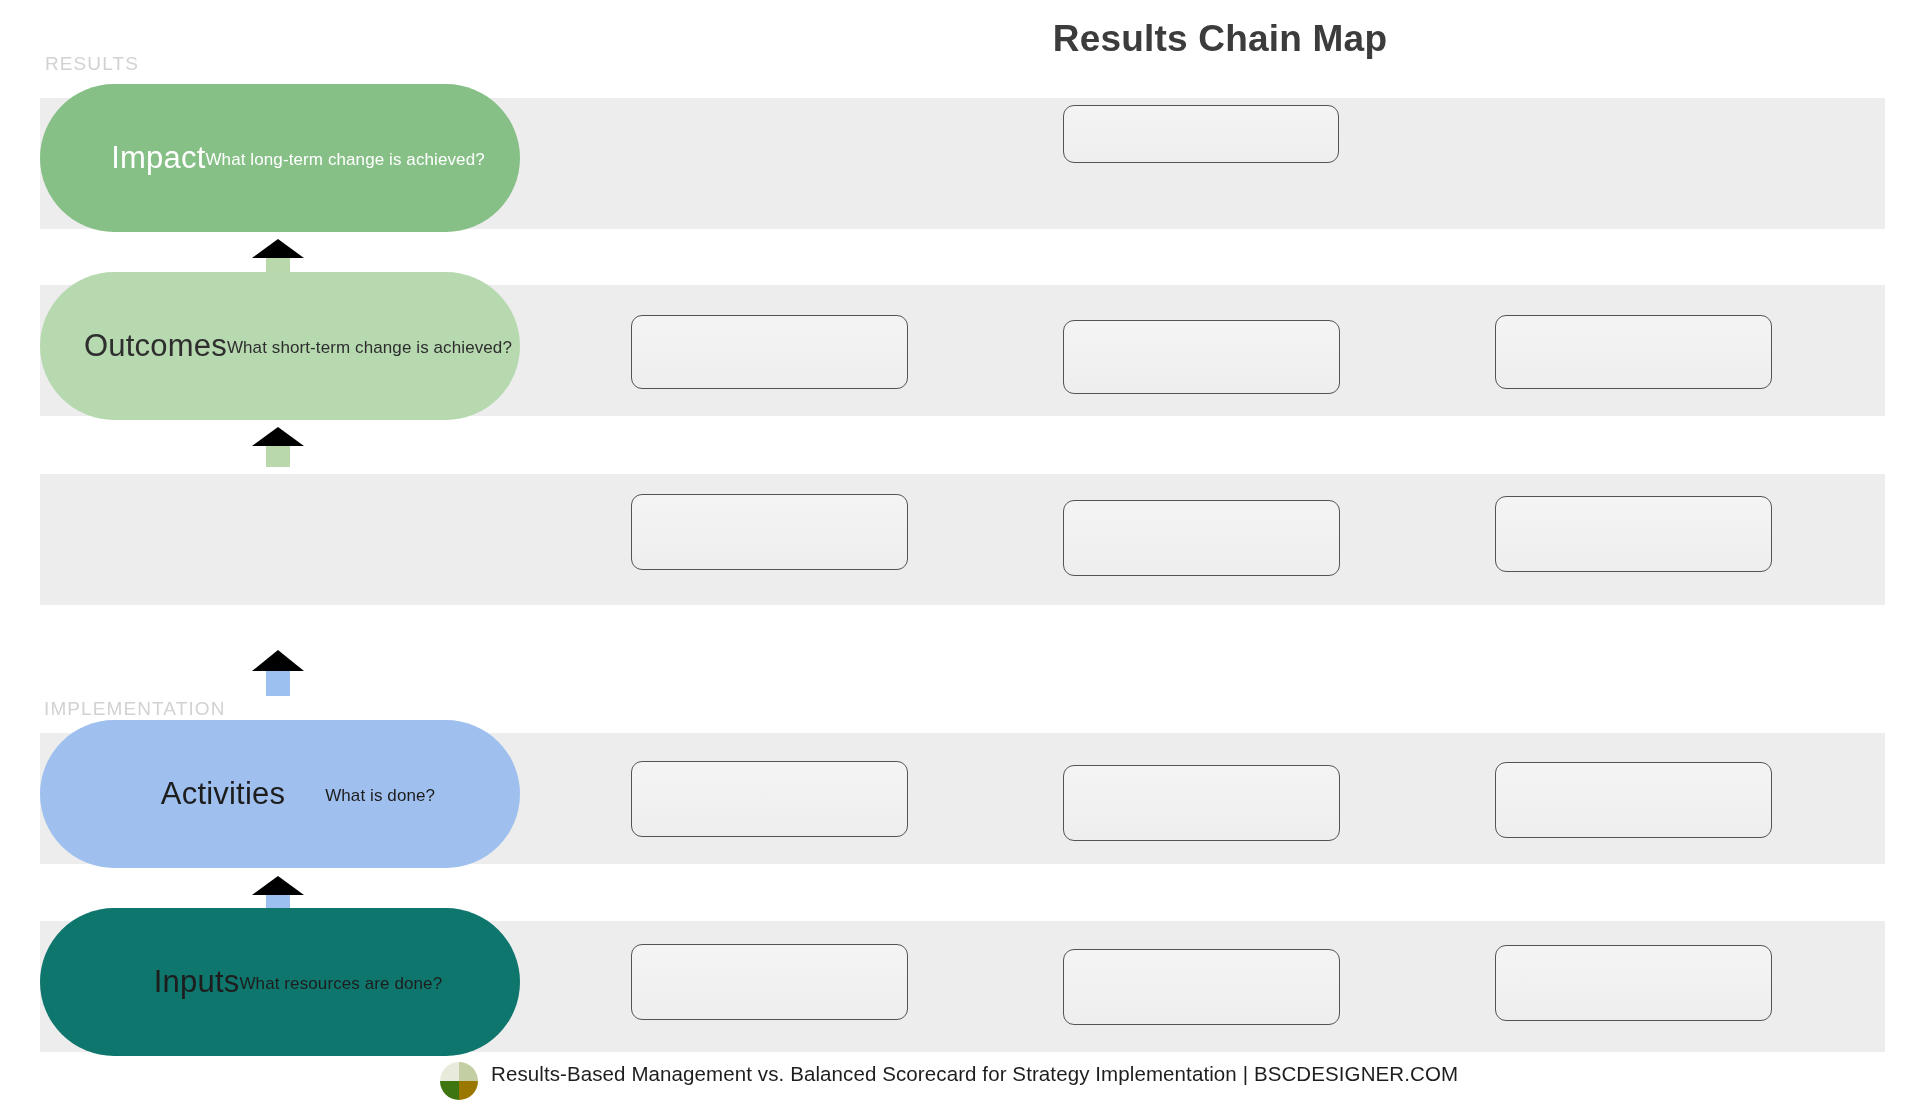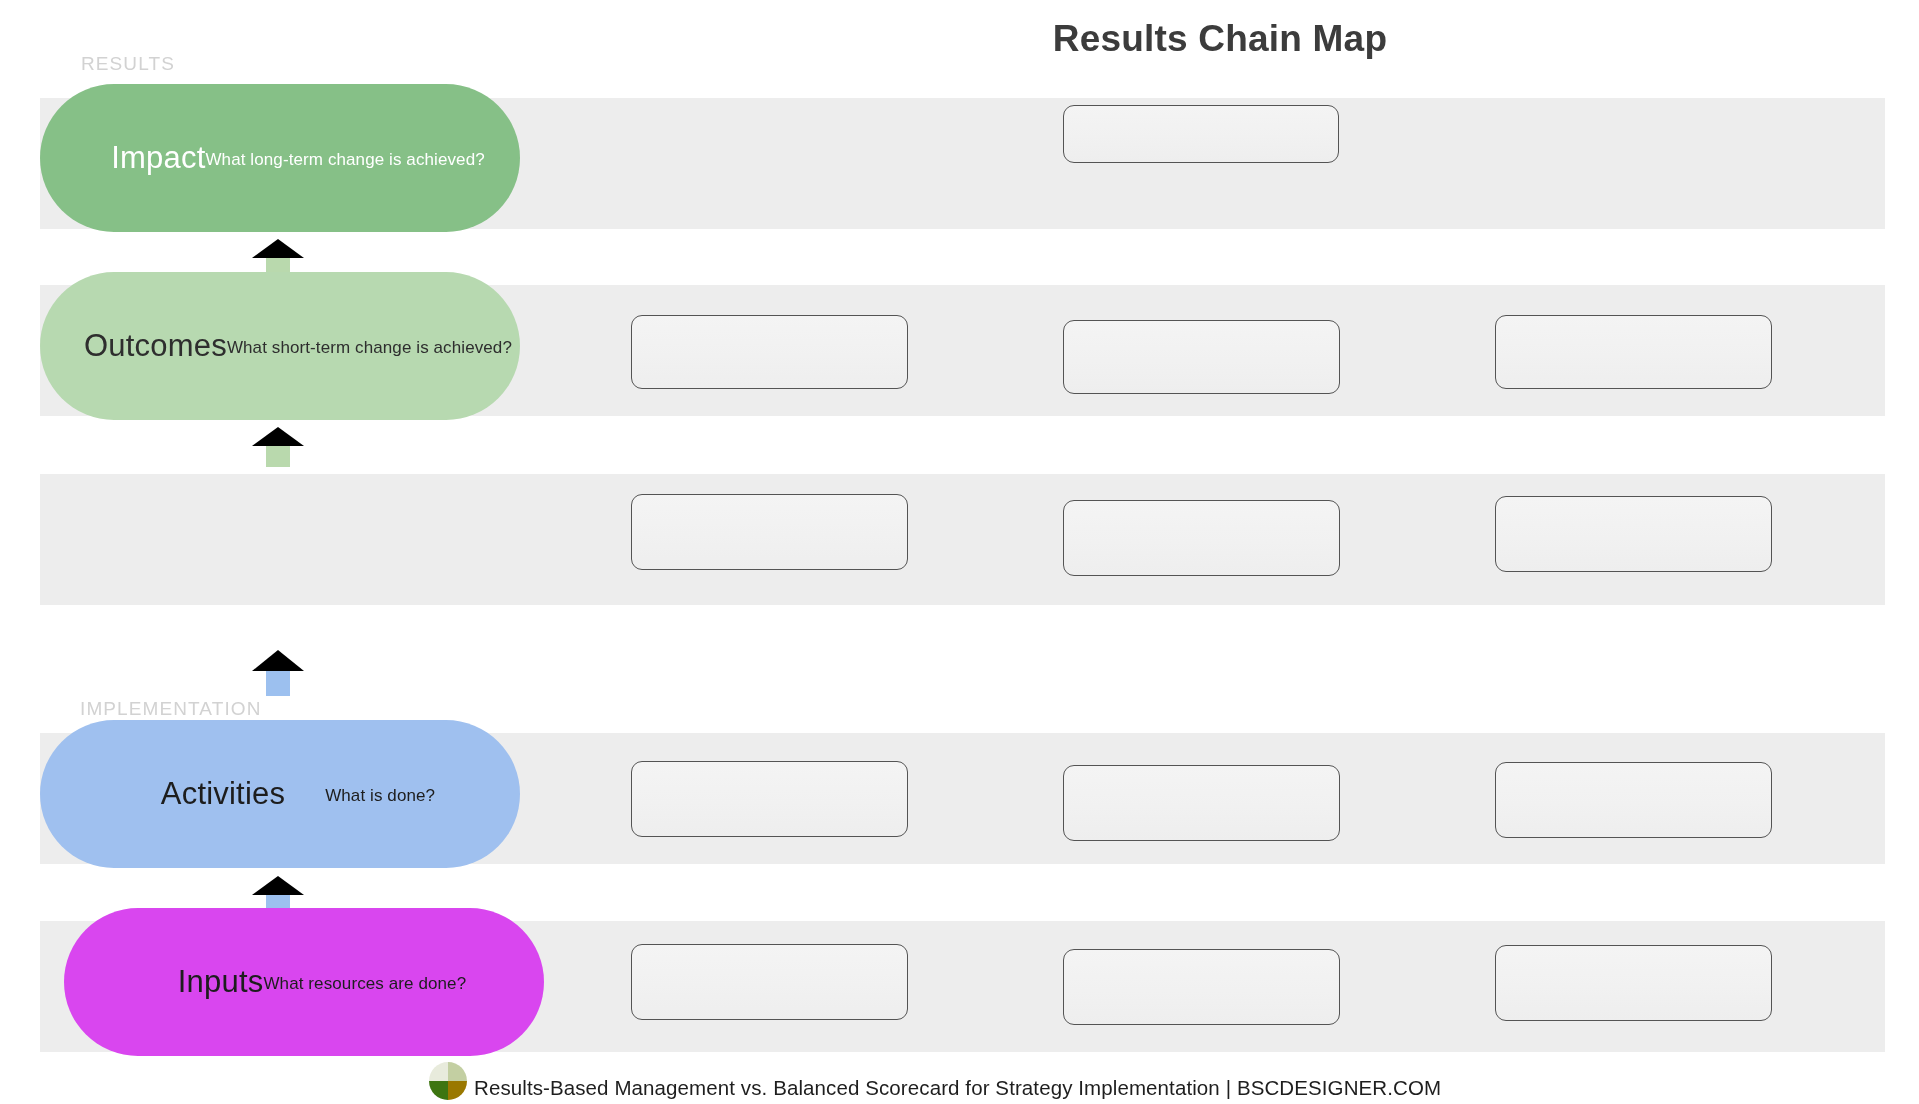--- a/index.html
+++ b/index.html
@@ -35,21 +35,20 @@
     white-space: nowrap;
   }
 
   
   .section-label {
     position: absolute;
     font-size: 19px;
     color: #d2d2d2;
     letter-spacing: 1.1px;
     white-space: nowrap;
-    margin-left: 36px;
   }
   .section-label.results        { left: 45px; top: 53px; }
   .section-label.implementation { left: 44px; top: 698px; }
 
   
   .band {
     position: absolute;
     left: 40px;
     width: 1845px;
     background: #ededed;
@@ -78,21 +77,21 @@
     font-size: 17px;
     line-height: 1.25;
     margin-top: 4px;
     letter-spacing: 0.1px;
   }
 
   .pill.impact    { background: #86c087; color: #ffffff; }
   .pill.outcomes  { background: #b7d9b0; color: #2e2e2e; }
   .pill.outputs   { background: #d7e8cf; color: #1d1d1d; }
   .pill.activities{ background: #9fc0ef; color: #1d1d1d; gap: 40px; }
-  .pill.inputs    { background: #d946ef; color: #1d1d1d; margin-left: 24px; }
+  .pill.inputs    { background: #0f766e; color: #1d1d1d; }
 
   
   .arrow {
     position: absolute;
     width: 52px;
   }
   .arrow .head {
     width: 0;
     height: 0;
     margin: 0 auto;
@@ -113,25 +112,25 @@
     position: absolute;
     box-sizing: border-box;
     border: 1.4px solid #545454;
     border-radius: 11px;
     background: linear-gradient(180deg, #f4f4f4 0%, #f1f1f1 55%, #eeeeee 100%);
   }
 
   
   .footer {
     position: absolute;
-    left: 429px;
+    left: 440px;
     top: 1062px;
     display: flex;
-    align-items: flex-end;
-    gap: 7px;
+    align-items: flex-start;
+    gap: 13px;
     white-space: nowrap;
   }
   .footer-logo {
     width: 38px;
     height: 38px;
     border-radius: 50%;
     overflow: hidden;
     display: grid;
     grid-template-columns: 1fr 1fr;
     grid-template-rows: 1fr 1fr;

